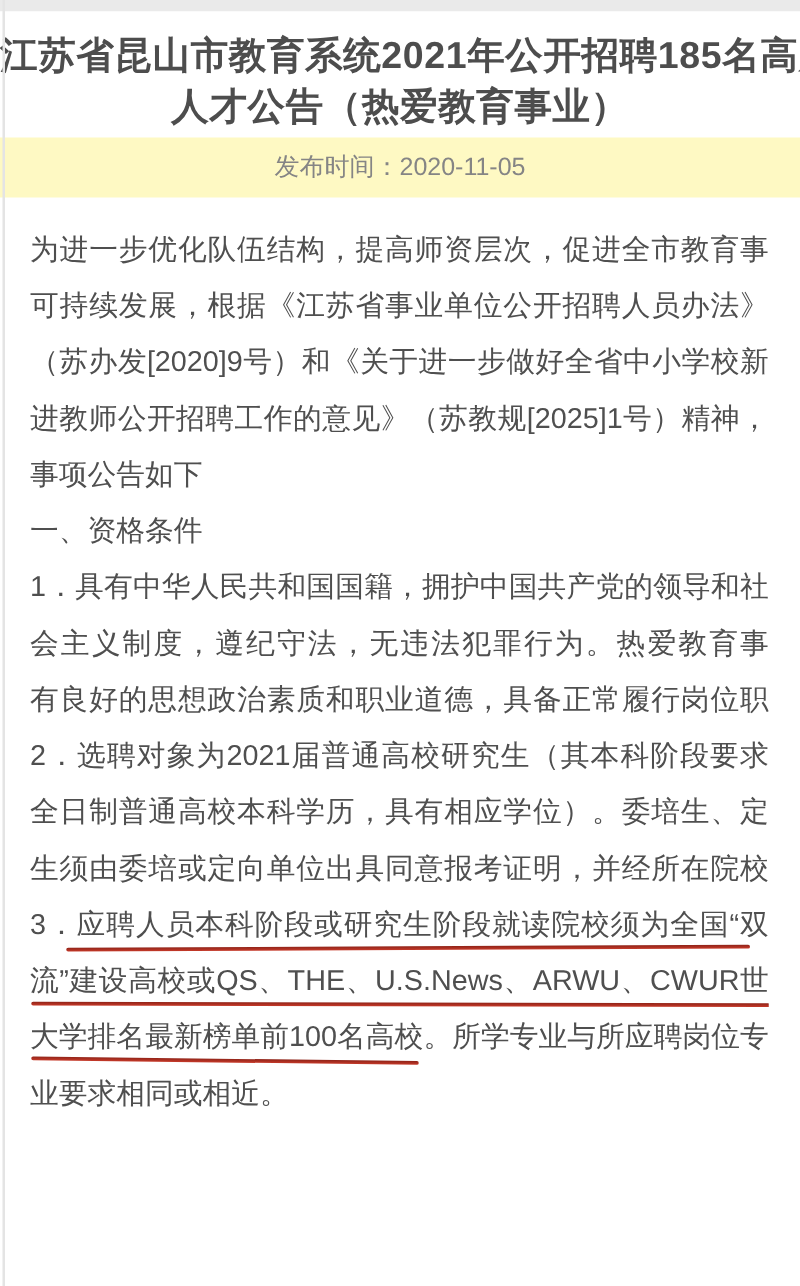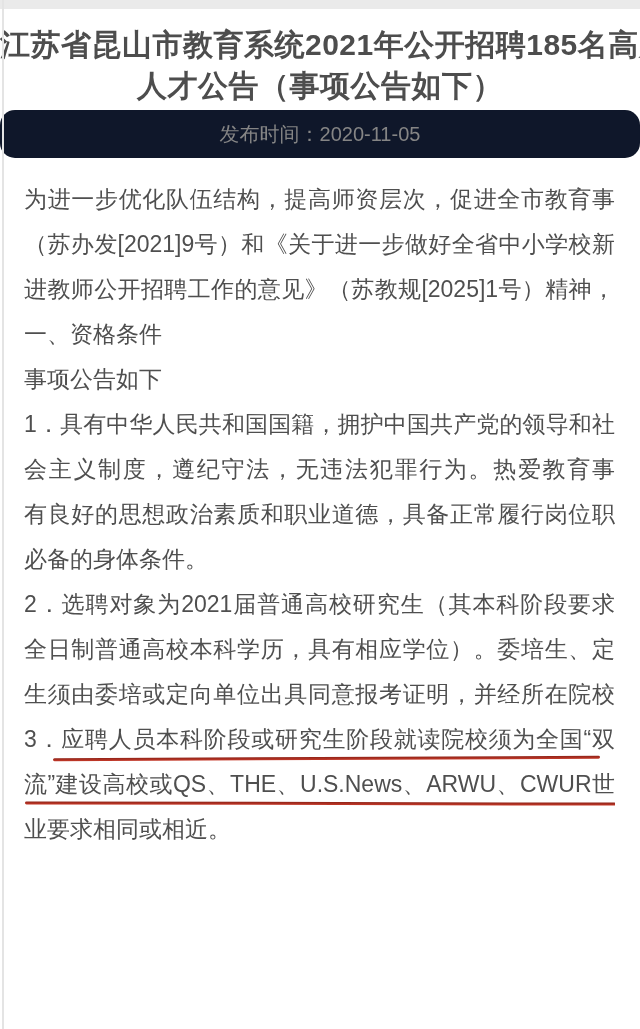--- a/index.html
+++ b/index.html
@@ -25,26 +25,25 @@
     font-size:30px;
     font-weight:bold;
     color:#4d4d4d;
     line-height:41px;
     letter-spacing:0.5px;
     white-space:nowrap;
   }
   .pub-band{
     margin-top:4px;
     width:640px;height:48px;
-    background:#0f172a;
+    background:#fef9c3;
     text-align:center;
     line-height:48px;
     font-size:20px;
     color:#858585;
-    border-radius:15px;
   }
   .body-block{
     padding:19px 25px 0 24px;
   }
   .bline{
     position:relative;
     height:45px;
     line-height:45px;
     font-size:23px;
     color:#4f4f4f;
@@ -69,44 +68,48 @@
   .redline.u3{left:1px;width:310px;transform:rotate(0.7deg);}
 </style>
 </head>
 <body>
 
 <div class="screen">
   <div class="top-strip"></div>
 
   <div class="title-block">
     <div class="title-line">江苏省昆山市教育系统2021年公开招聘185名高层次</div>
-    <div class="title-line">人才公告（事项公告如下）</div>
+    <div class="title-line">人才公告（热爱教育事业）</div>
   </div>
 
   <div class="pub-band">发布时间：2020-11-05</div>
 
   <div class="body-block">
     <div class="bline full">为进一步优化队伍结构，提高师资层次，促进全市教育事业</div>
-    <div class="bline full">（苏办发[2021]9号）和《关于进一步做好全省中小学校新</div>
+    <div class="bline full">可持续发展，根据《江苏省事业单位公开招聘人员办法》</div>
+    <div class="bline full">（苏办发[2020]9号）和《关于进一步做好全省中小学校新</div>
     <div class="bline full">进教师公开招聘工作的意见》（苏教规[2025]1号）精神，</div>
+    <div class="bline">事项公告如下</div>
     <div class="bline">一、资格条件</div>
-    <div class="bline">事项公告如下</div>
     <div class="bline full">1．具有中华人民共和国国籍，拥护中国共产党的领导和社</div>
     <div class="bline full">会主义制度，遵纪守法，无违法犯罪行为。热爱教育事业，</div>
     <div class="bline full">有良好的思想政治素质和职业道德，具备正常履行岗位职责</div>
-    <div class="bline">必备的身体条件。</div>
     <div class="bline full">2．选聘对象为2021届普通高校研究生（其本科阶段要求为</div>
     <div class="bline full">全日制普通高校本科学历，具有相应学位）。委培生、定向</div>
     <div class="bline full">生须由委培或定向单位出具同意报考证明，并经所在院校同</div>
 
     <div class="bline full">
       <span>3．应聘人员本科阶段或研究生阶段就读院校须为全国“双一</span>
       <span class="redline u1"></span>
     </div>
     <div class="bline full">
       <span>流”建设高校或QS、THE、U.S.News、ARWU、CWUR世界</span>
       <span class="redline u2"></span>
     </div>
+    <div class="bline full">
+      <span>大学排名最新榜单前100名高校。所学专业与所应聘岗位专</span>
+      <span class="redline u3"></span>
+    </div>
     <div class="bline">业要求相同或相近。</div>
   </div>
 
   <div class="left-edge"></div>
 </div>
 
 </body></html>

